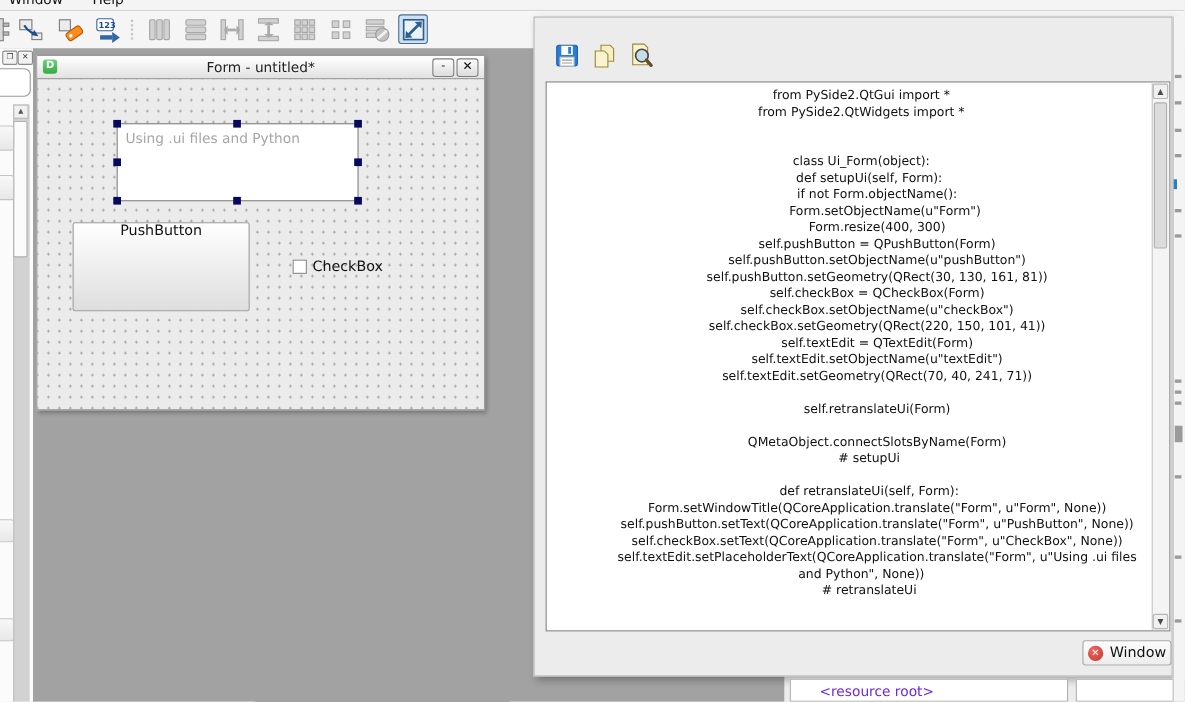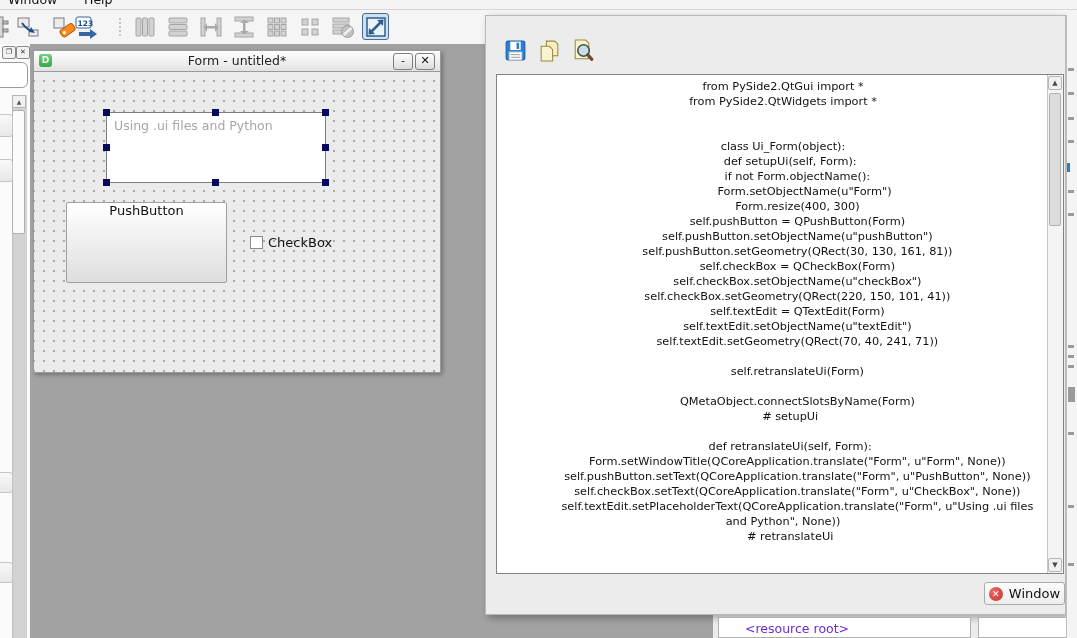--- a/index.html
+++ b/index.html
@@ -47,21 +47,21 @@
 
   .textedit-widget{position:absolute;left:72px;top:40px;width:220px;height:71px;background:#fff;border:1px solid #7d7d7d;box-sizing:border-box;}
   .te-placeholder{padding:5px 7px;font-size:12.5px;color:#a6a6a6;}
   .handle{position:absolute;width:7px;height:7px;background:#08085e;}
   .h-tl{left:-4px;top:-4px;}.h-tc{left:50%;margin-left:-4px;top:-4px;}.h-tr{right:-4px;top:-4px;}
   .h-ml{left:-4px;top:50%;margin-top:-4px;}.h-mr{right:-4px;top:50%;margin-top:-4px;}
   .h-bl{left:-4px;bottom:-4px;}.h-bc{left:50%;margin-left:-4px;bottom:-4px;}.h-br{right:-4px;bottom:-4px;}
 
   .pushbutton-widget{position:absolute;left:32px;top:130px;width:161px;height:81px;border:1px solid #9f9f9f;border-radius:2px;
     background:linear-gradient(#ffffff,#dedede);display:flex;align-items:flex-start;justify-content:center;font-size:13px;color:#111;box-sizing:border-box;}
-  .checkbox-widget{position:absolute;left:216px;top:150px;width:101px;height:41px;display:flex;align-items:center;}
+  .checkbox-widget{position:absolute;left:232px;top:150px;width:101px;height:41px;display:flex;align-items:center;}
   .cb-box{width:13px;height:13px;background:#fff;border:1px solid #8a8a8a;box-sizing:border-box;}
   .cb-label{margin-left:5px;font-size:13px;color:#111;}
 
   
   .code-dialog{position:absolute;left:485px;top:15px;width:581px;height:600px;background:#ececec;border:1px solid #b8b8b8;
     box-sizing:border-box;box-shadow:3px 3px 7px rgba(0,0,0,.3);}
   .cd-btn{position:absolute;top:21px;width:27px;height:27px;display:flex;align-items:center;justify-content:center;}
   .cd-btn svg{width:25px;height:25px;}
   .cd-save{left:16px;}.cd-copy{left:50px;}.cd-find{left:83px;}
   .code-area{position:absolute;left:10px;top:58px;width:568px;height:500px;background:#fff;border:1px solid #828282;box-sizing:border-box;overflow:hidden;}
@@ -115,21 +115,21 @@
     </div>
     <div class="tbtn" style="left:50px;">
       <svg viewBox="0 0 24 24">
         <rect x="2" y="3" width="10" height="10" fill="#ececec" stroke="#7a7a7a"></rect>
         <g transform="rotate(-35 16 15)">
           <rect x="8" y="11" width="15" height="8" rx="2.5" fill="#ff8c1a" stroke="#b35900"></rect>
           <circle cx="11.5" cy="15" r="1.6" fill="#fff"></circle>
         </g>
       </svg>
     </div>
-    <div class="tbtn" style="left:72px;">
+    <div class="tbtn" style="left:84px;">
       <svg viewBox="0 0 24 24">
         <rect x="2" y="2" width="15" height="11" rx="2" fill="#fff" stroke="#3465a4"></rect>
         <text x="3.5" y="10.5" font-size="7.5" font-weight="bold" fill="#204a87">123</text>
         <rect x="5" y="17" width="11" height="4" fill="#3465a4"></rect>
         <polygon points="16,14 23,19 16,24" fill="#3465a4"></polygon>
       </svg>
     </div>
     <div class="tsep" style="left:119px;"></div>
     <div class="tbtn" style="left:131px;">
       <svg viewBox="0 0 24 24">

